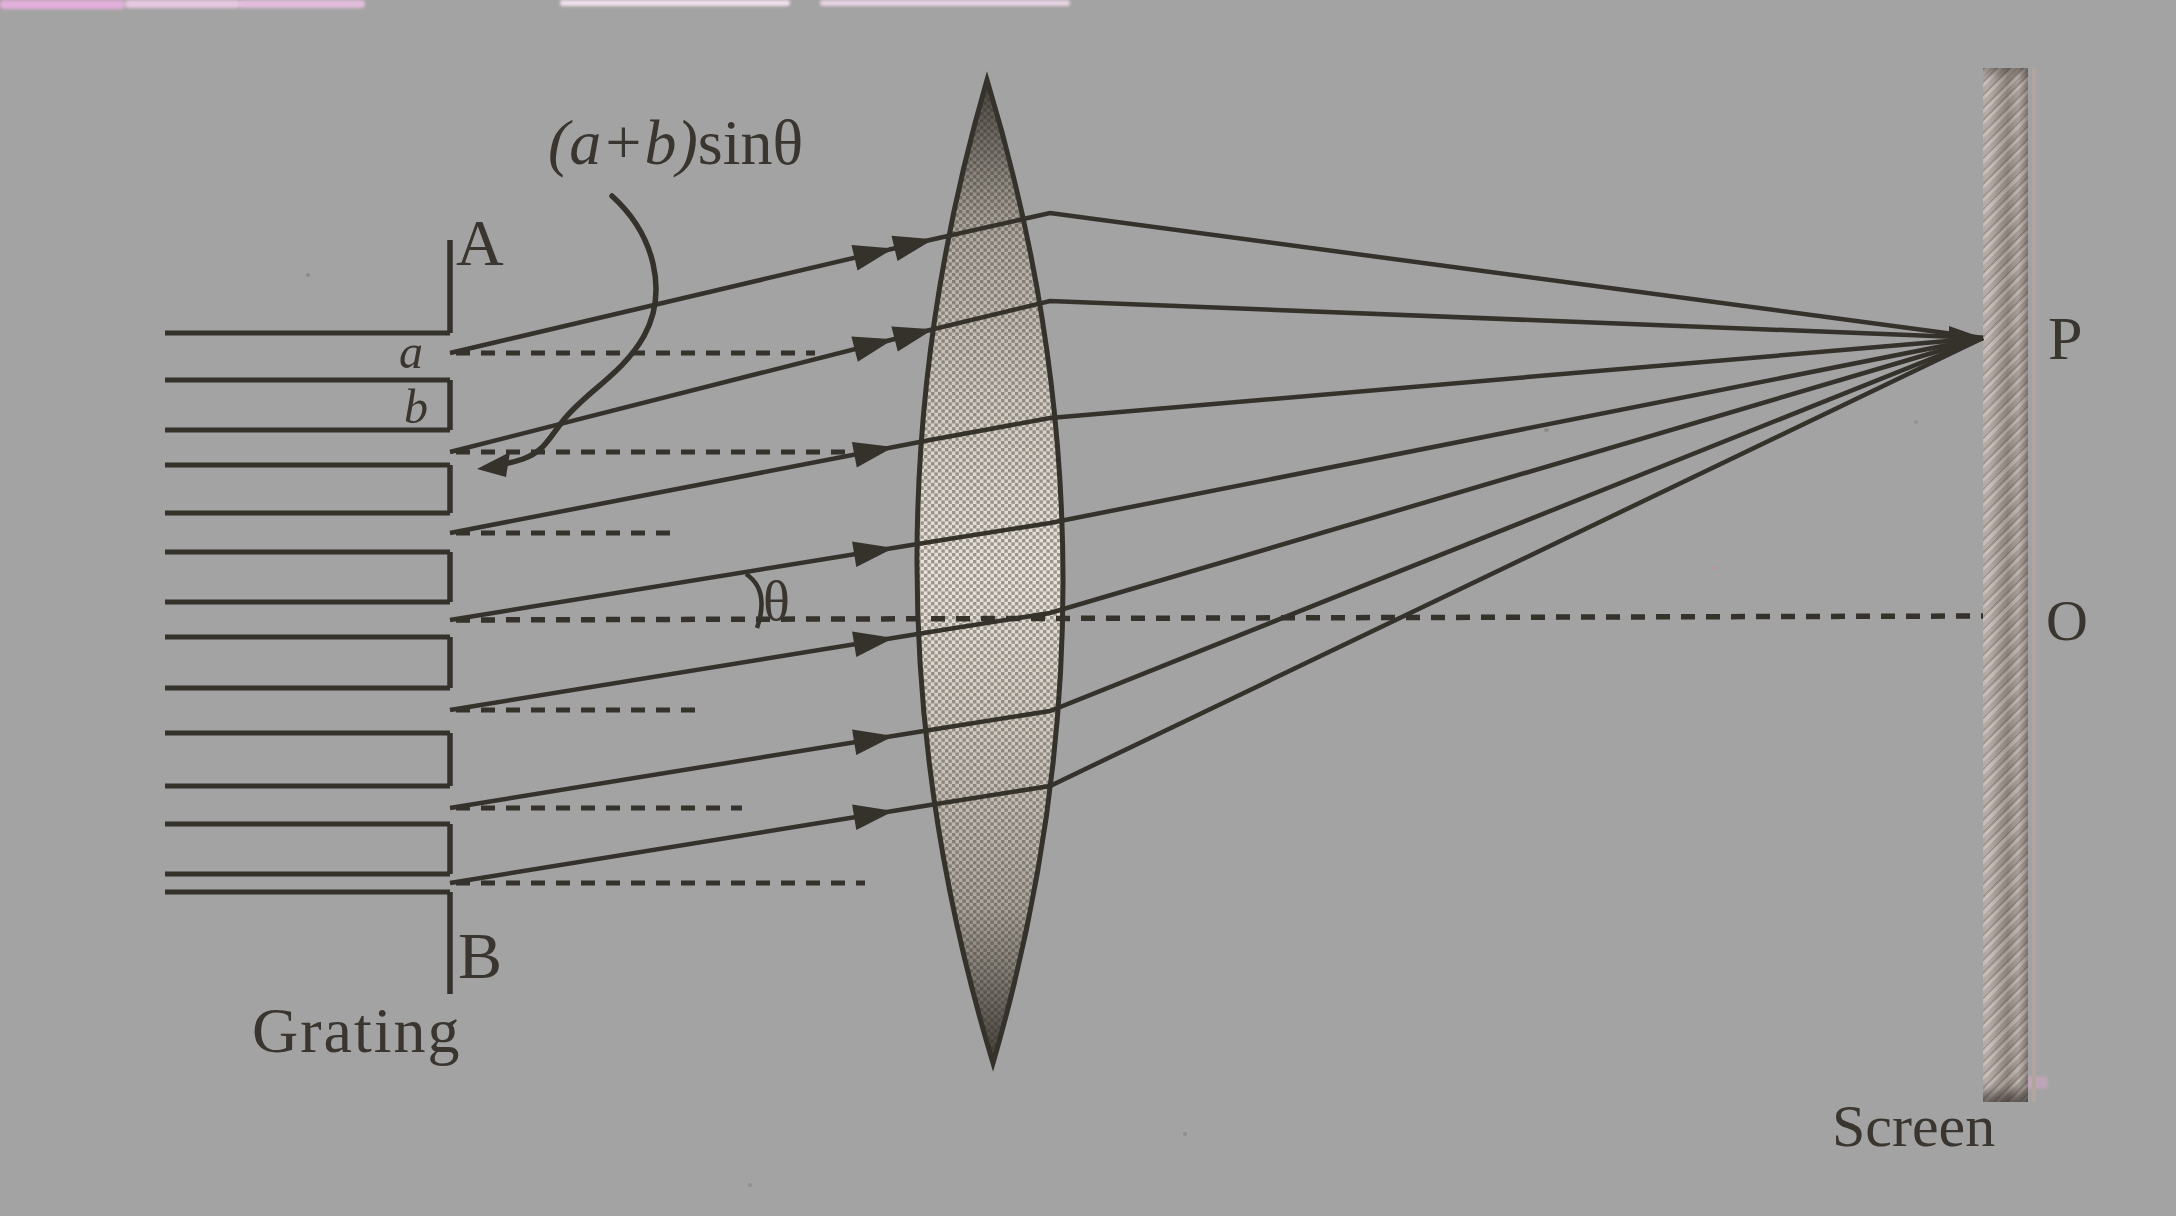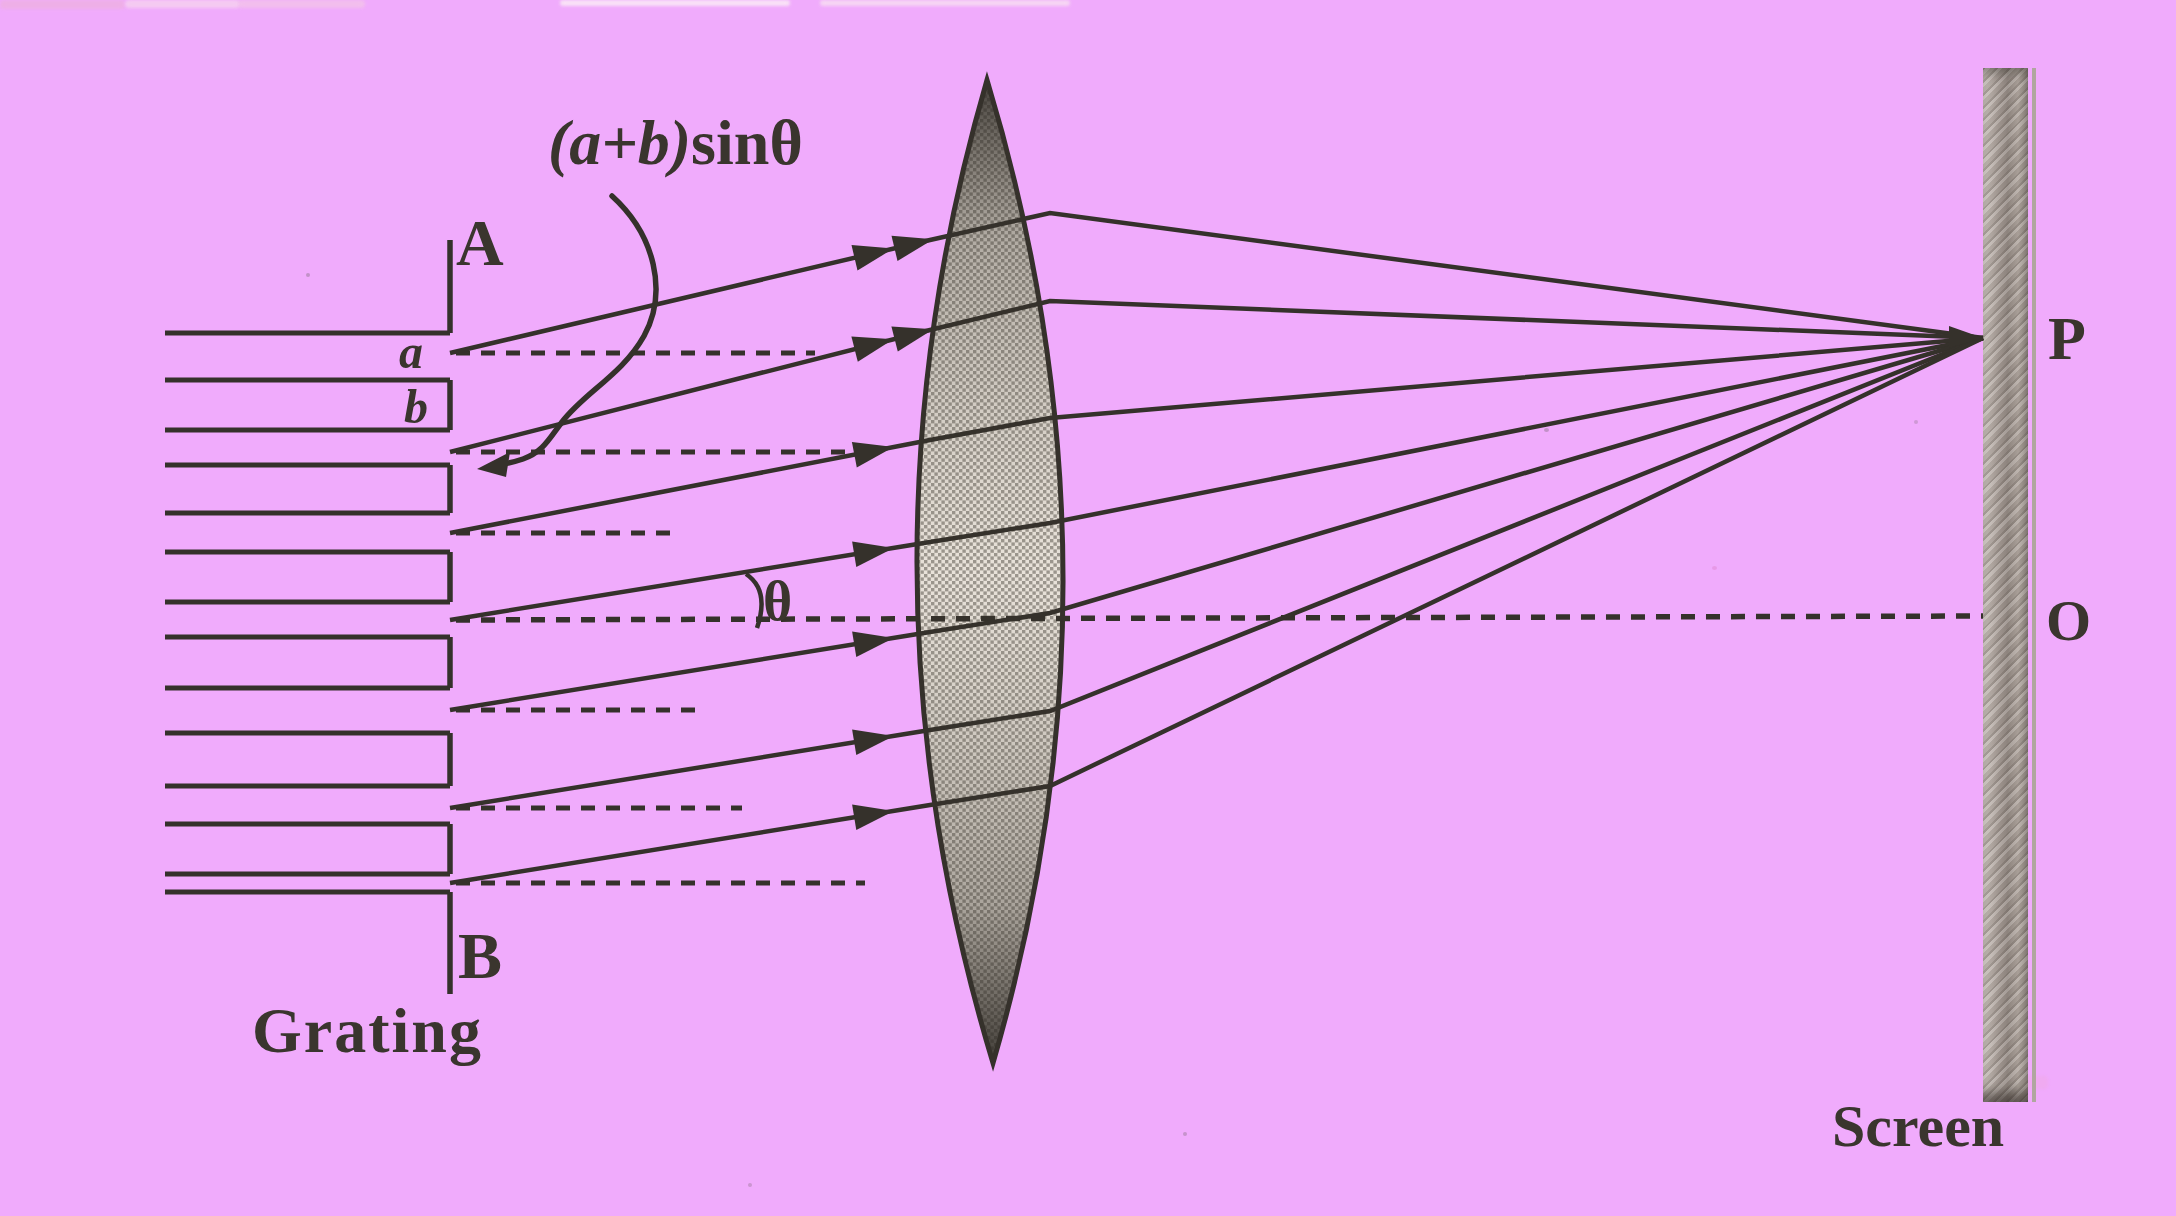--- a/index.html
+++ b/index.html
@@ -1,17 +1,17 @@
 <!DOCTYPE html>
 <html><head>
 <meta charset="utf-8">
 <style>
   html,body{margin:0;padding:0;background:#e8e6e2;}
-  #stage{position:relative;width:2176px;height:1216px;background:#f0abfc;overflow:hidden;
-         font-family:"Liberation Serif","DejaVu Serif",serif;color:#35312b;font-weight:bold;}
+  #stage{position:relative;width:2176px;height:1216px;background:#a3a3a3;overflow:hidden;
+         font-family:"Liberation Serif","DejaVu Serif",serif;color:#35312b;}
   #diagram-svg{position:absolute;left:0;top:0;width:2176px;height:1216px;}
   .lbl{position:absolute;transform:translateY(-50%);color:#3a352e;white-space:nowrap;
        font-family:"Liberation Serif","DejaVu Serif",serif;}
   .it{font-style:italic;}
   .screen-bar{position:absolute;left:1983px;top:68px;width:45px;height:1034px;
       background:
         repeating-linear-gradient(135deg, rgba(45,38,32,.20) 0 2px, rgba(255,255,255,.14) 2px 5px, rgba(45,38,32,.08) 5px 9px),
         linear-gradient(90deg,#cfc6c0 0%,#a89e98 35%,#958b85 55%,#b3a9a2 78%,#8e857f 100%);
       box-shadow: inset 0 -16px 12px -6px rgba(48,42,36,.6), inset 0 12px 10px -6px rgba(48,42,36,.38);}
   .screen-edge{position:absolute;left:2032px;top:68px;width:4px;height:1034px;background:#b0a69f;}

